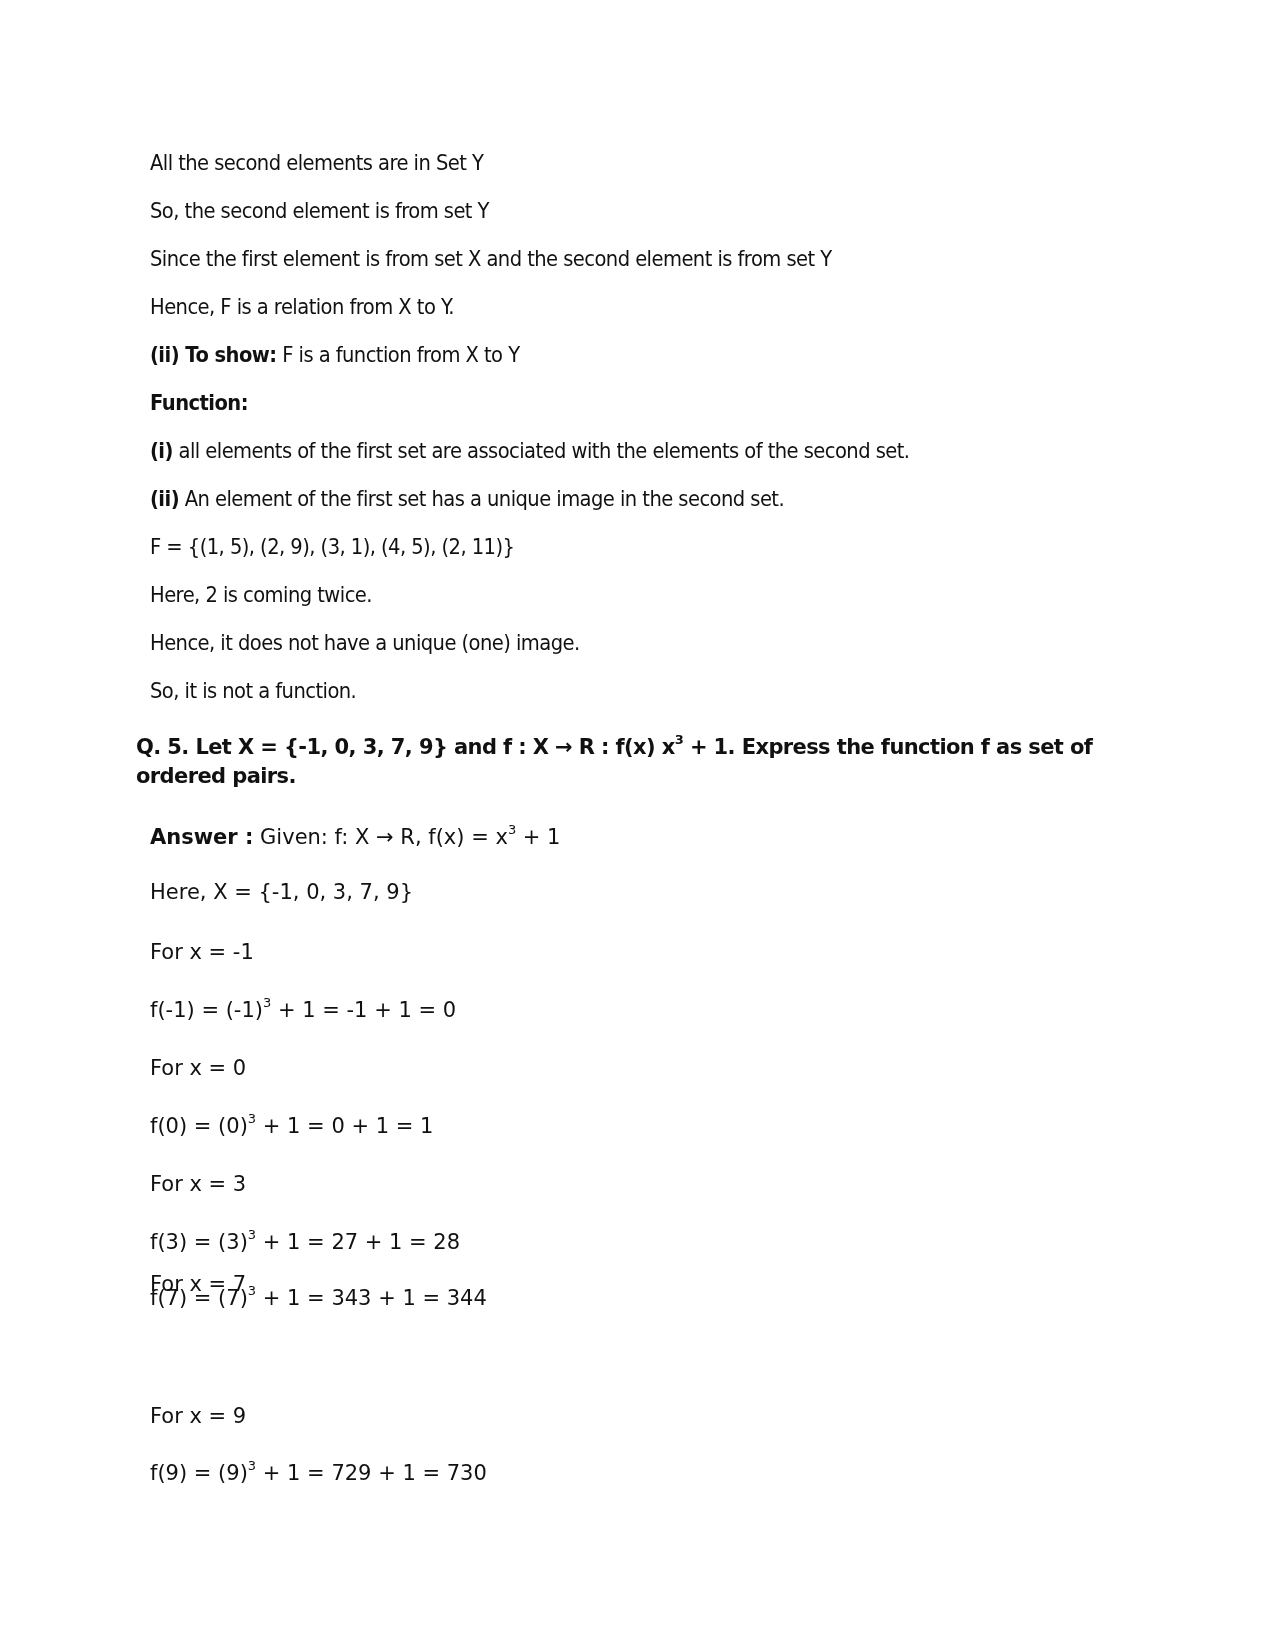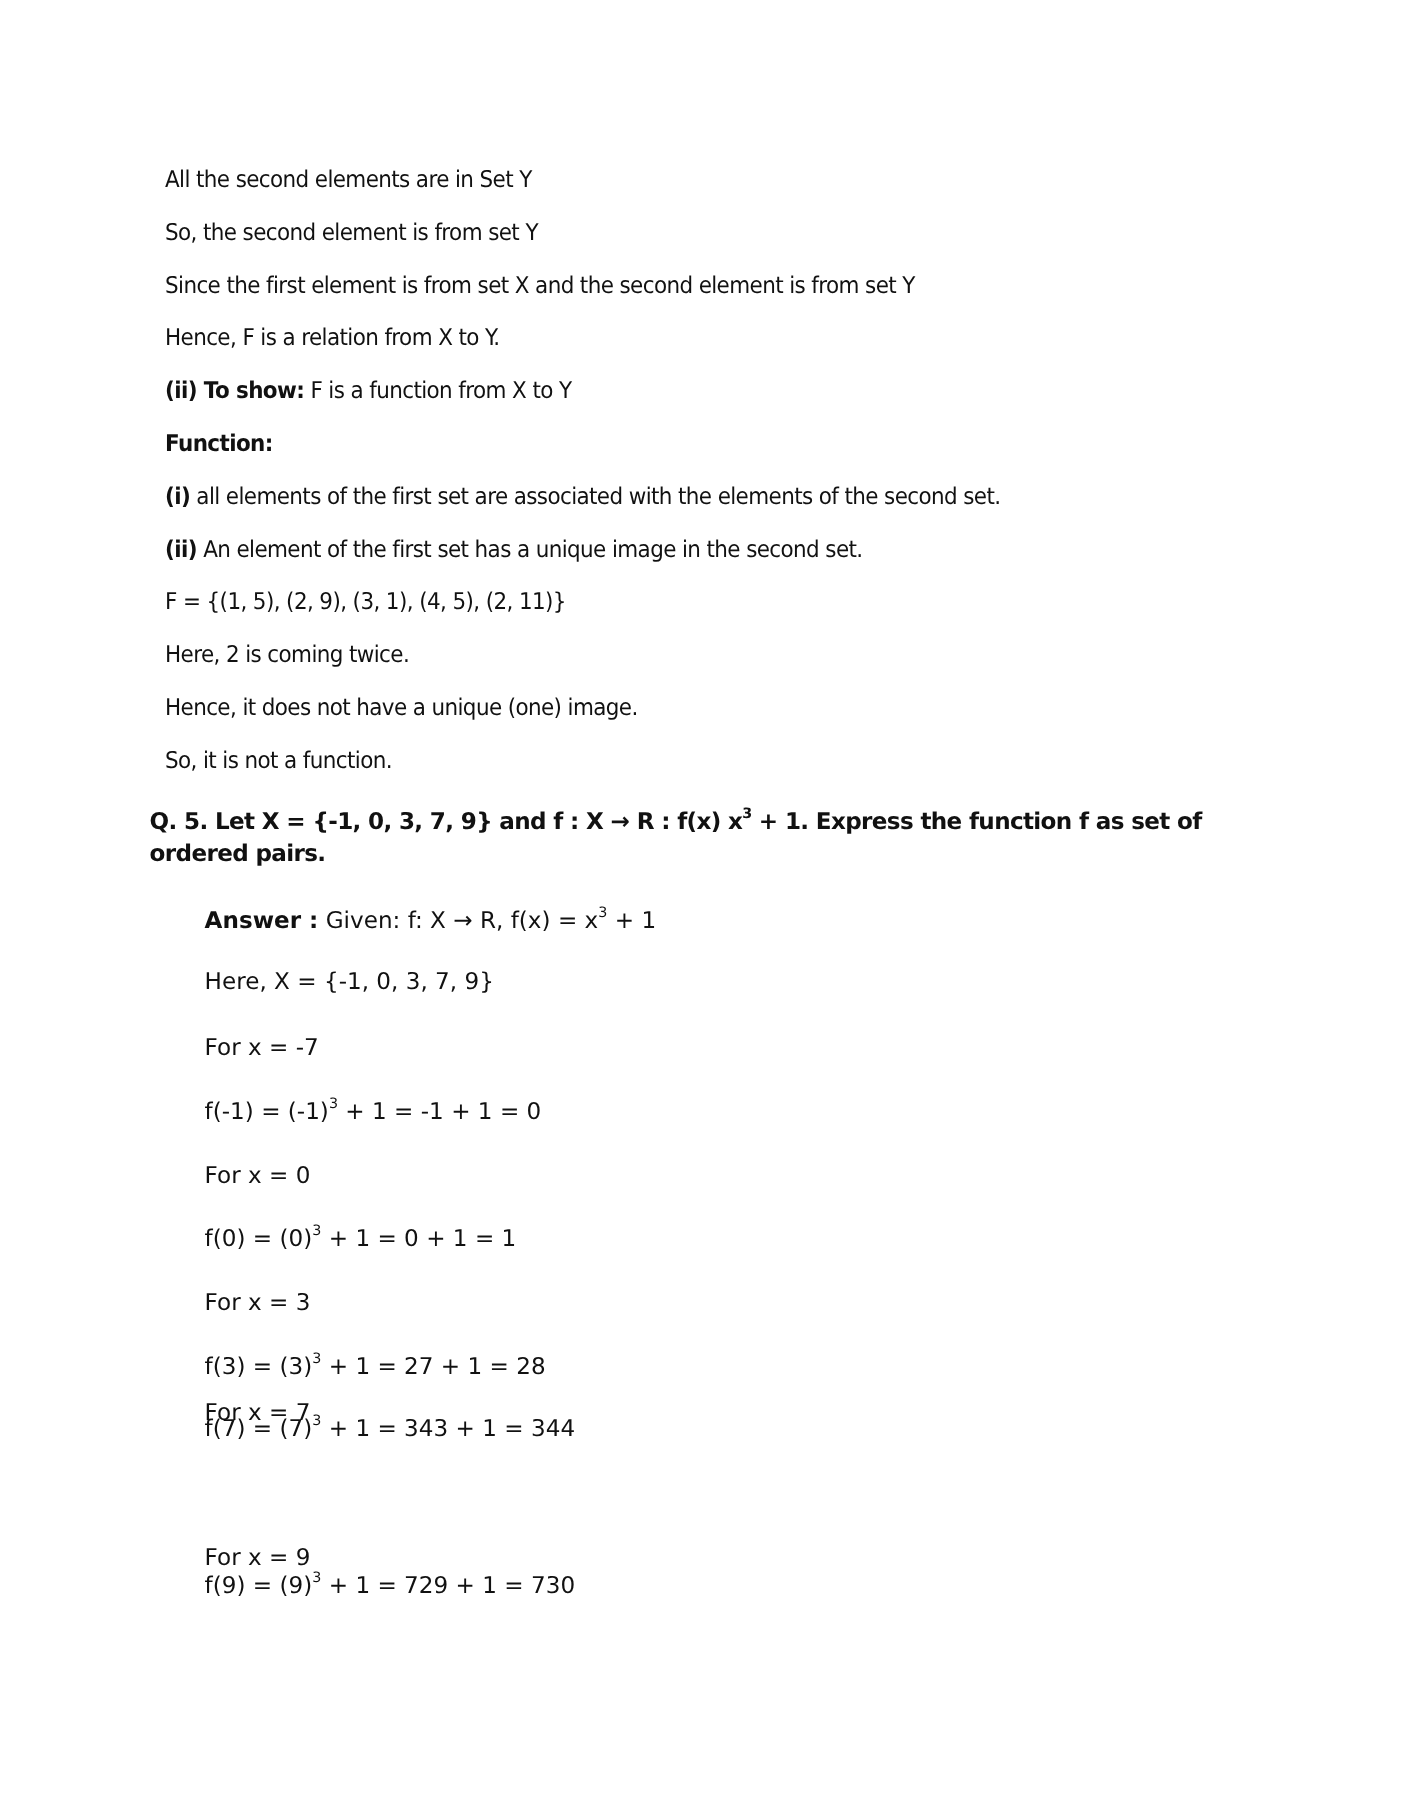--- a/index.html
+++ b/index.html
@@ -29,21 +29,20 @@
       line-height: 28px;
       white-space: nowrap;
       letter-spacing: -0.6px;
       transform-origin: left center;
     }
     .upper .line {
       transform: scaleX(0.93);
     }
     .lower .line {
       letter-spacing: 0px;
-      margin-left: 36px;
     }
     b, .b {
       font-weight: bold;
     }
     sup {
       font-size: 13px;
       line-height: 0;
       position: relative;
       top: -2px;
       vertical-align: super;
@@ -109,21 +108,21 @@
 
   <div class="lower">
     <div class="line" style="top:823px">
       <b>Answer :</b><span> Given: f: X → R, f(x) = x</span><sup>3</sup><span> + 1</span>
     </div>
     <div class="line" style="top:878px">
       <span>Here, X = {-1, 0, 3, 7, 9}</span>
     </div>
 
     <div class="line" style="top:938px">
-      <span>For x = -7</span>
+      <span>For x = -1</span>
     </div>
     <div class="line" style="top:996px">
       <span>f(-1) = (-1)</span><sup>3</sup><span> + 1 = -1 + 1 = 0</span>
     </div>
 
     <div class="line" style="top:1054px">
       <span>For x = 0</span>
     </div>
     <div class="line" style="top:1112px">
       <span>f(0) = (0)</span><sup>3</sup><span> + 1 = 0 + 1 = 1</span>
@@ -139,18 +138,18 @@
     <div class="line" style="top:1270px">
       <span>For x = 7</span>
     </div>
     <div class="line" style="top:1284px">
       <span>f(7) = (7)</span><sup>3</sup><span> + 1 = 343 + 1 = 344</span>
     </div>
 
     <div class="line" style="top:1402px">
       <span>For x = 9</span>
     </div>
-    <div class="line" style="top:1427px">
+    <div class="line" style="top:1459px">
       <span>f(9) = (9)</span><sup>3</sup><span> + 1 = 729 + 1 = 730</span>
     </div>
   </div>
 
 </div>
 
 </body></html>

